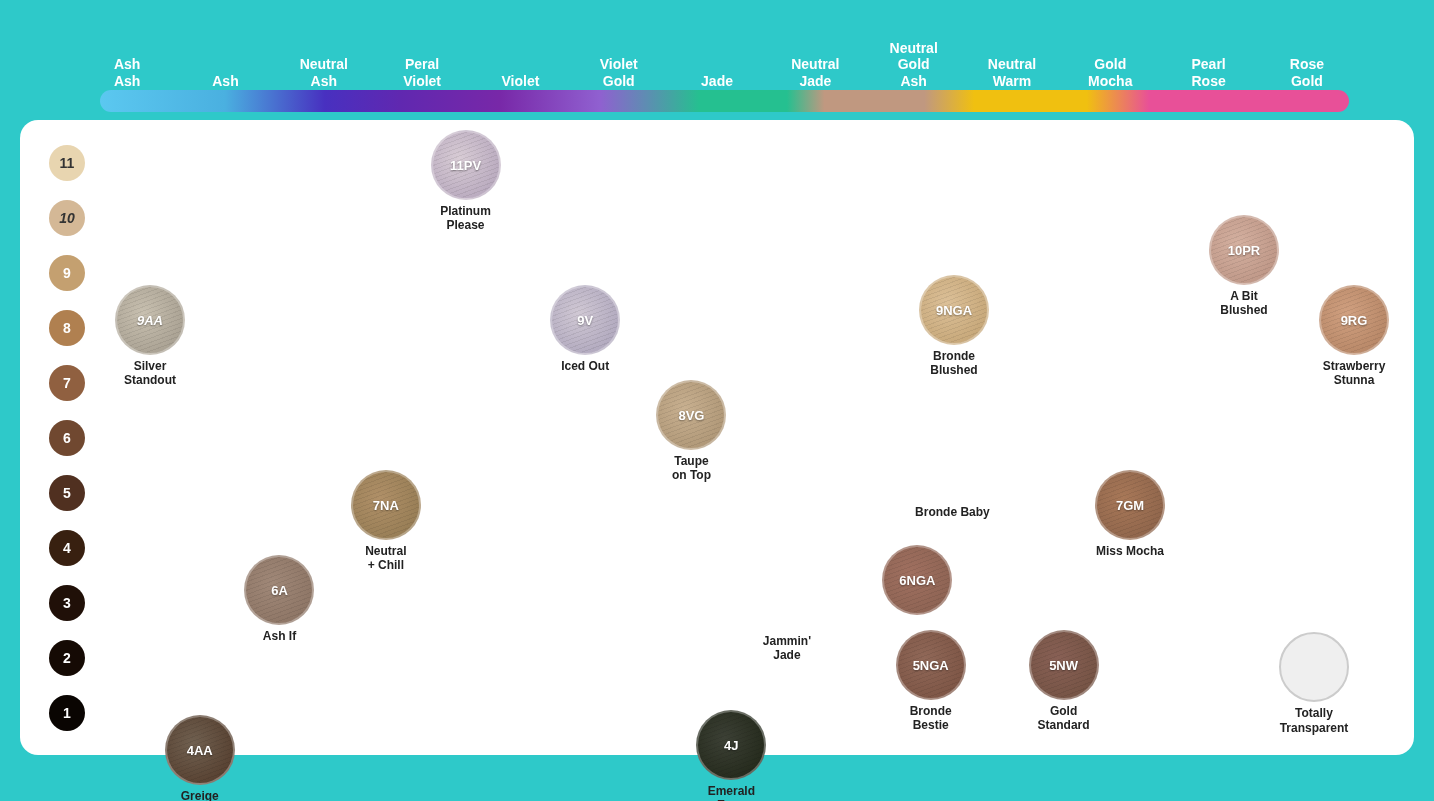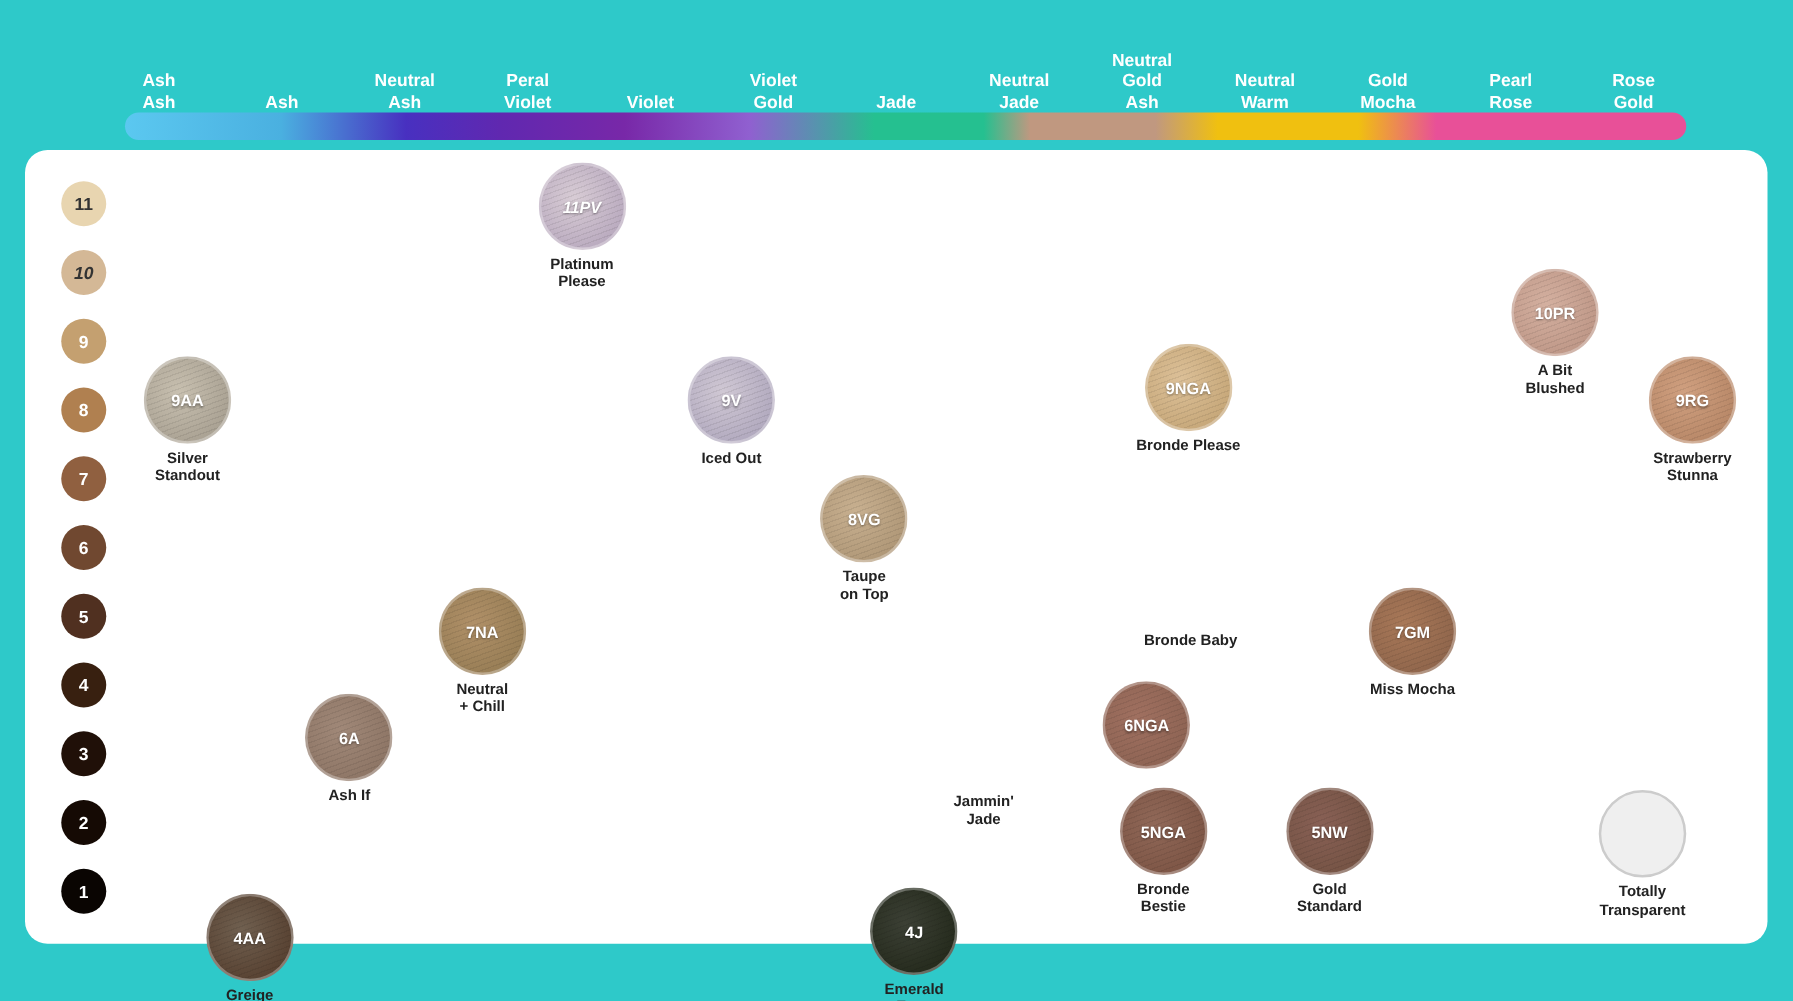--- a/index.html
+++ b/index.html
@@ -181,52 +181,52 @@
       <div class="row-label" style="background:#503020; color:#fff;">5</div>
       <div class="row-label" style="background:#382010; color:#fff;">4</div>
       <div class="row-label" style="background:#201008; color:#fff;">3</div>
       <div class="row-label" style="background:#150a04; color:#fff;">2</div>
       <div class="row-label" style="background:#0a0502; color:#fff;">1</div>
     </div>
 
     <div class="grid-area">
 
       <div class="swatch-item" style="left: 26%; top: 10px;">
-        <div class="swatch-circle" style="background: radial-gradient(circle at 40% 40%, #d8ccd5, #b0a0b8); font-style: italic;">
+        <div class="swatch-circle" style="background: radial-gradient(circle at 40% 40%, #d8ccd5, #b0a0b8);">
           <span>11PV</span>
         </div>
         <div class="swatch-label">Platinum<br>Please</div>
       </div>
 
       <div class="swatch-item" style="right: 135px; top: 95px;">
         <div class="swatch-circle" style="background: radial-gradient(circle at 40% 40%, #d4b0a0, #b89080);">
           <span>10PR</span>
         </div>
         <div class="swatch-label">A Bit<br>Blushed</div>
       </div>
 
       <div class="swatch-item" style="left: 30px; top: 165px;">
-        <div class="swatch-circle" style="background: radial-gradient(circle at 40% 40%, #c8c0b0, #a0988a);">
+        <div class="swatch-circle" style="background: radial-gradient(circle at 40% 40%, #c8c0b0, #a0988a); font-style: italic;">
           <span>9AA</span>
         </div>
         <div class="swatch-label">Silver<br>Standout</div>
       </div>
 
       <div class="swatch-item" style="left: 35%; top: 165px;">
         <div class="swatch-circle" style="background: radial-gradient(circle at 40% 40%, #d0c8d4, #a8a0b8);">
           <span>9V</span>
         </div>
         <div class="swatch-label">Iced Out</div>
       </div>
 
       <div class="swatch-item" style="left: 62%; top: 155px;">
         <div class="swatch-circle" style="background: radial-gradient(circle at 40% 40%, #dcc098, #c0a070);">
           <span>9NGA</span>
         </div>
-        <div class="swatch-label">Bronde Please</div>
+        <div class="swatch-label">Bronde Blushed</div>
       </div>
 
       <div class="swatch-item" style="right: 25px; top: 165px;">
         <div class="swatch-circle" style="background: radial-gradient(circle at 40% 40%, #d0a080, #b08060);">
           <span>9RG</span>
         </div>
         <div class="swatch-label">Strawberry<br>Stunna</div>
       </div>
 
       <div class="swatch-item" style="left: 43%; top: 260px;">

